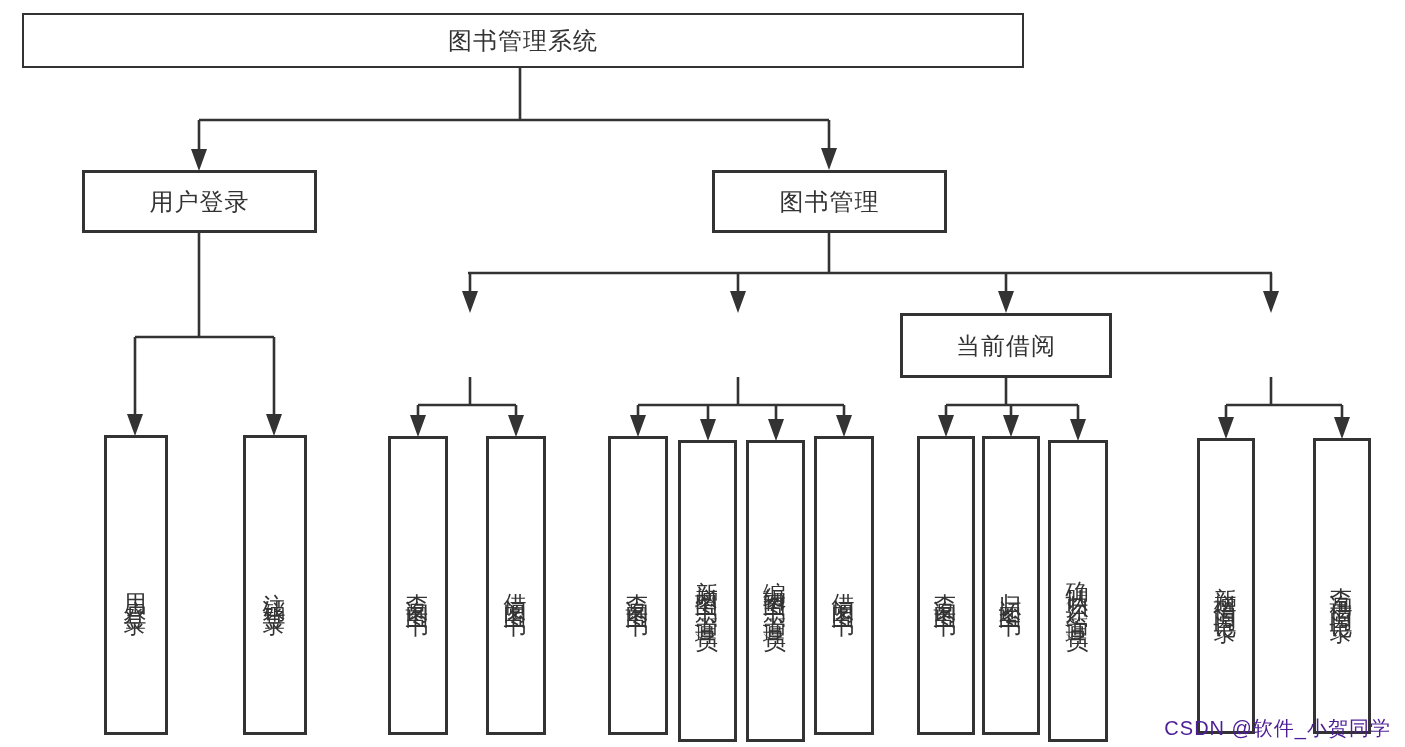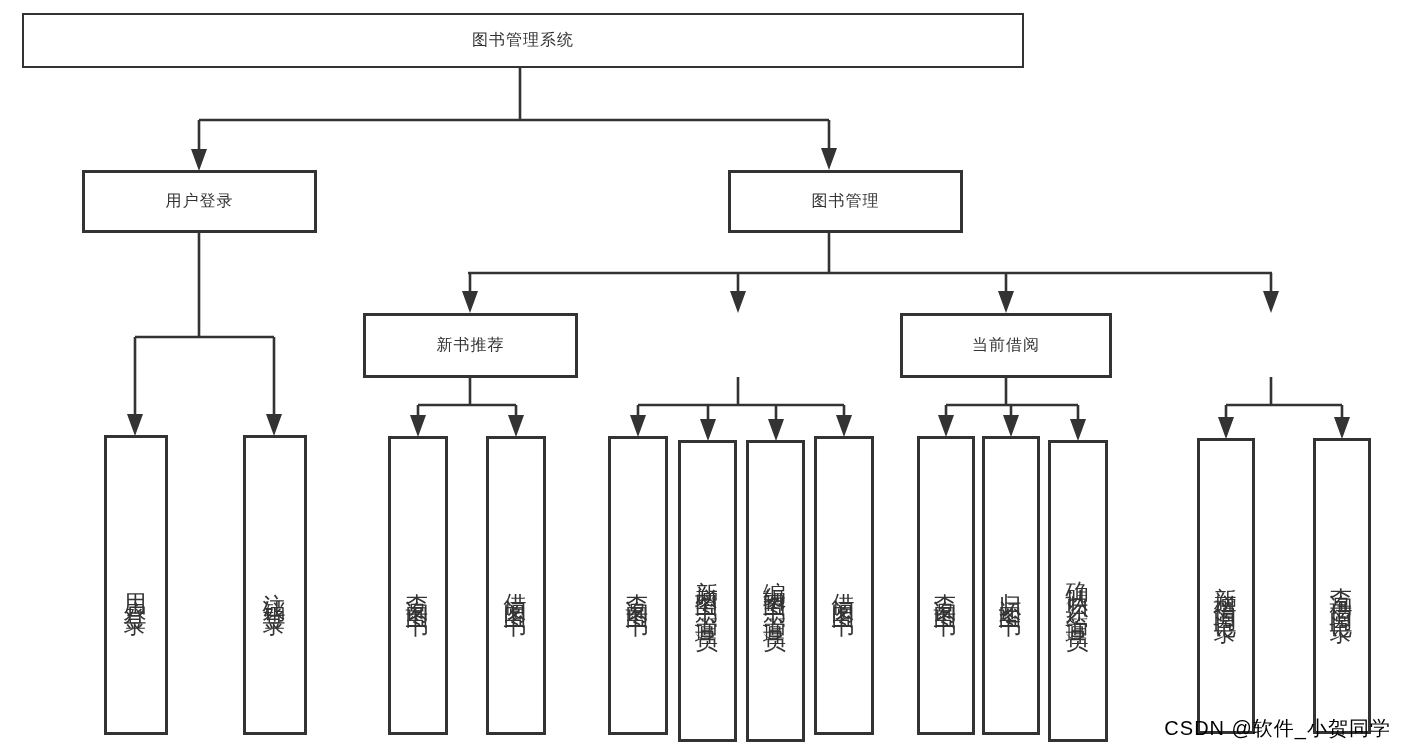--- a/index.html
+++ b/index.html
@@ -22,36 +22,36 @@
   .node {
     position: absolute;
     background: #ffffff;
     border: 3px solid #333333;
     display: flex;
     align-items: center;
     justify-content: center;
     z-index: 2;
   }
   .node.root { border-width: 2px; }
-  .h-label { font-size: 16px; letter-spacing: 1px; white-space: nowrap; }
+  .h-label { font-size: 24px; letter-spacing: 1px; white-space: nowrap; }
   .v-label {
     writing-mode: vertical-rl;
     text-orientation: mixed;
     font-size: 23px;
     letter-spacing: 7px;
     margin-bottom: -7px; 
     white-space: nowrap;
   }
   .watermark {
     position: absolute;
     right: 14px;
     bottom: 5px;
     font-size: 20px;
     letter-spacing: 1px;
-    color: #000000;
+    color: #4c1d95;
     z-index: 10;
     white-space: nowrap;
   }
 </style>
 </head>
 <body>
 
 <div class="canvas">
 
   <svg class="connectors" viewBox="0 0 1405 747" xmlns="http://www.w3.org/2000/svg" aria-hidden="true">
@@ -84,27 +84,24 @@
              M1334 417 L1350 417 L1342 439 Z"></path>
   </svg>
 
   <div class="node root" style="left:22px; top:13px; width:1002px; height:55px;">
     <span class="h-label">图书管理系统</span>
   </div>
 
   <div class="node" style="left:82px; top:170px; width:235px; height:63px;">
     <span class="h-label">用户登录</span>
   </div>
-  <div class="node" style="left:712px; top:170px; width:235px; height:63px;margin-left:16px;">
+  <div class="node" style="left:712px; top:170px; width:235px; height:63px;">
     <span class="h-label">图书管理</span>
   </div>
 
-  <div class="node" style="left:363px; top:313px; width:215px; height:65px;">
-    <span class="h-label">新书推荐</span>
-  </div>
   <div class="node" style="left:900px; top:313px; width:212px; height:65px;">
     <span class="h-label">当前借阅</span>
   </div>
 
   <div class="node" style="left:104px; top:435px; width:64px; height:300px;">
     <span class="v-label">用户登录</span>
   </div>
   <div class="node" style="left:243px; top:435px; width:64px; height:300px;">
     <span class="v-label">注销登录</span>
   </div>

